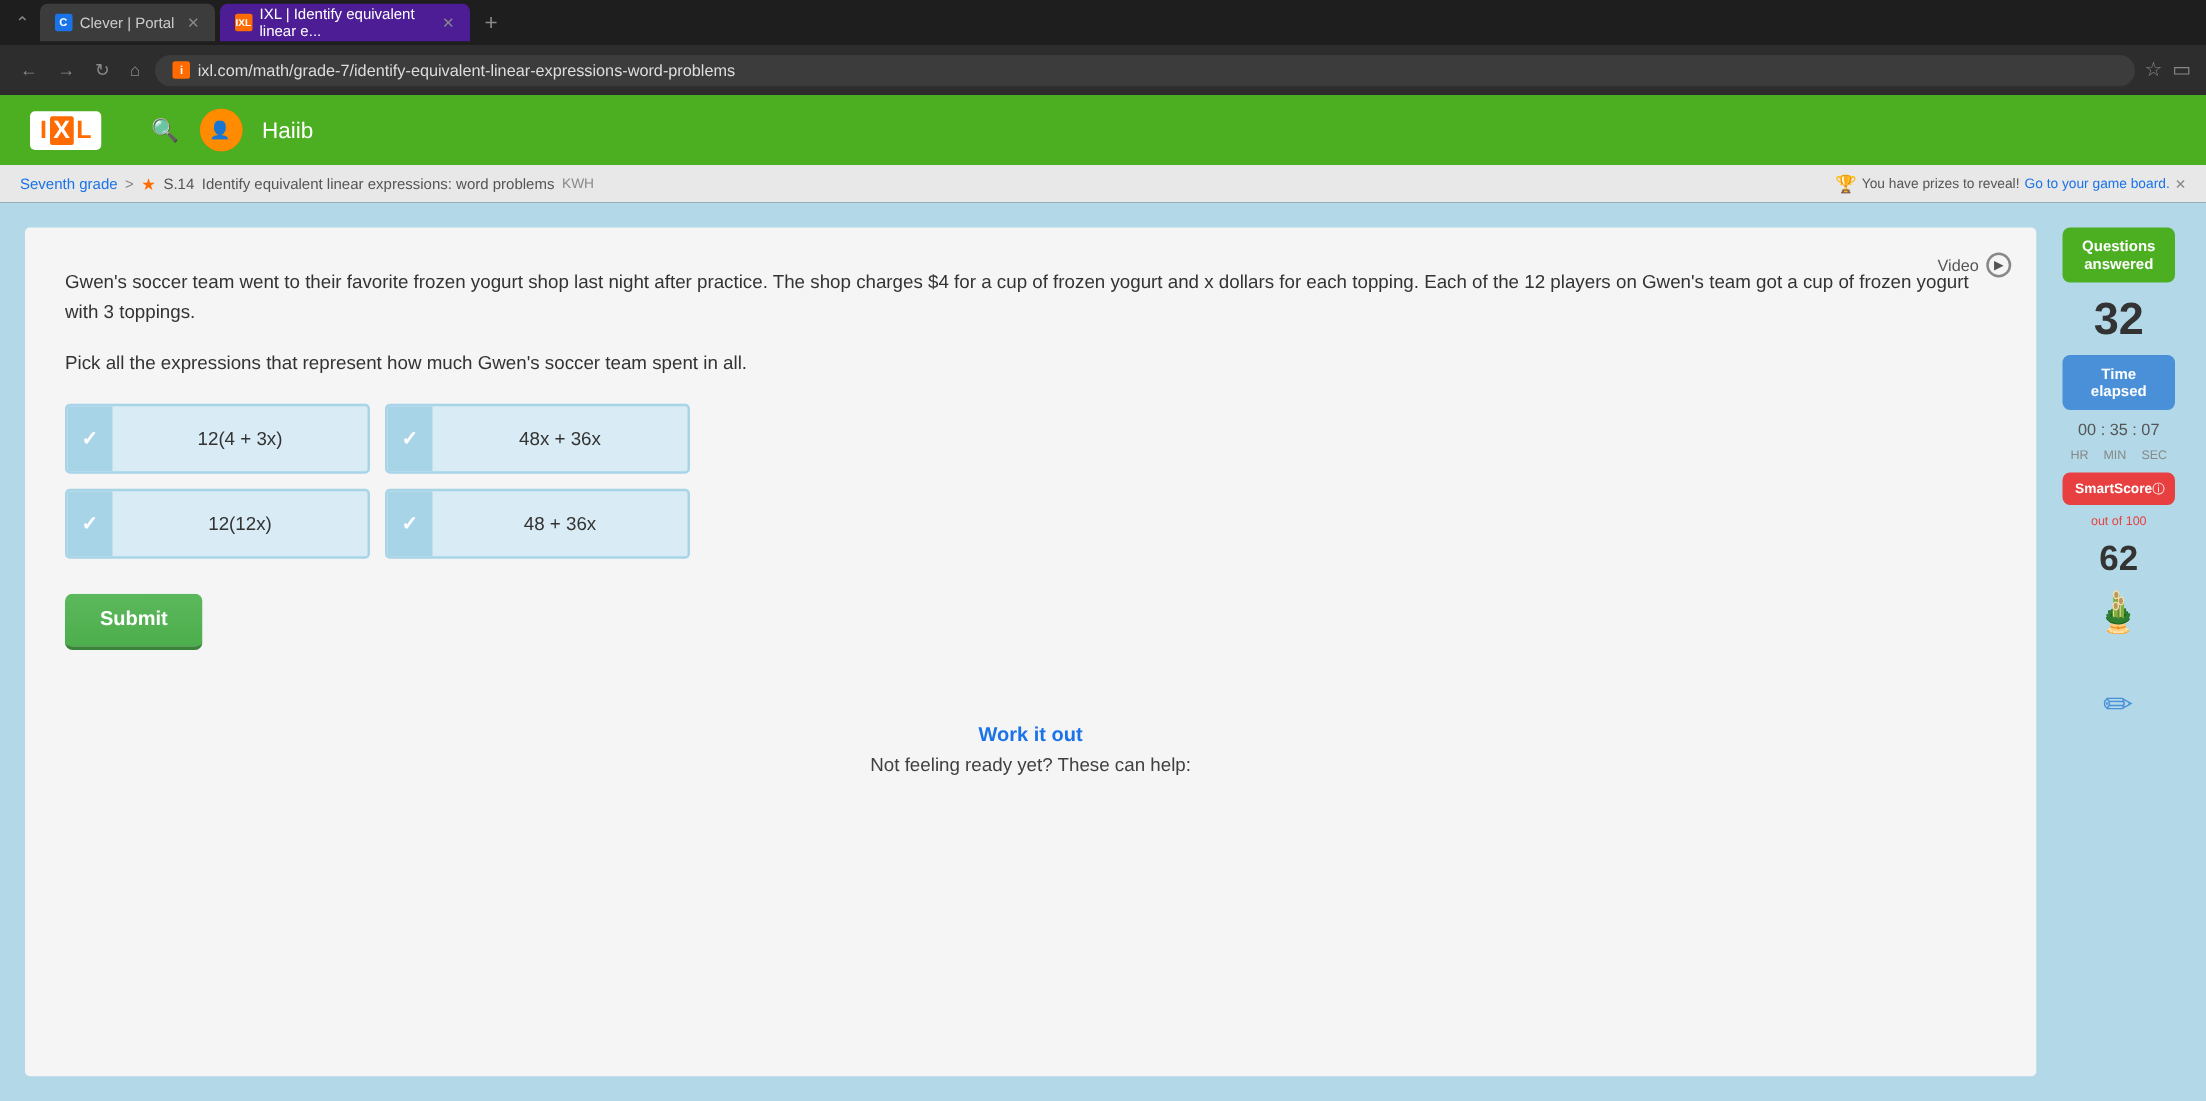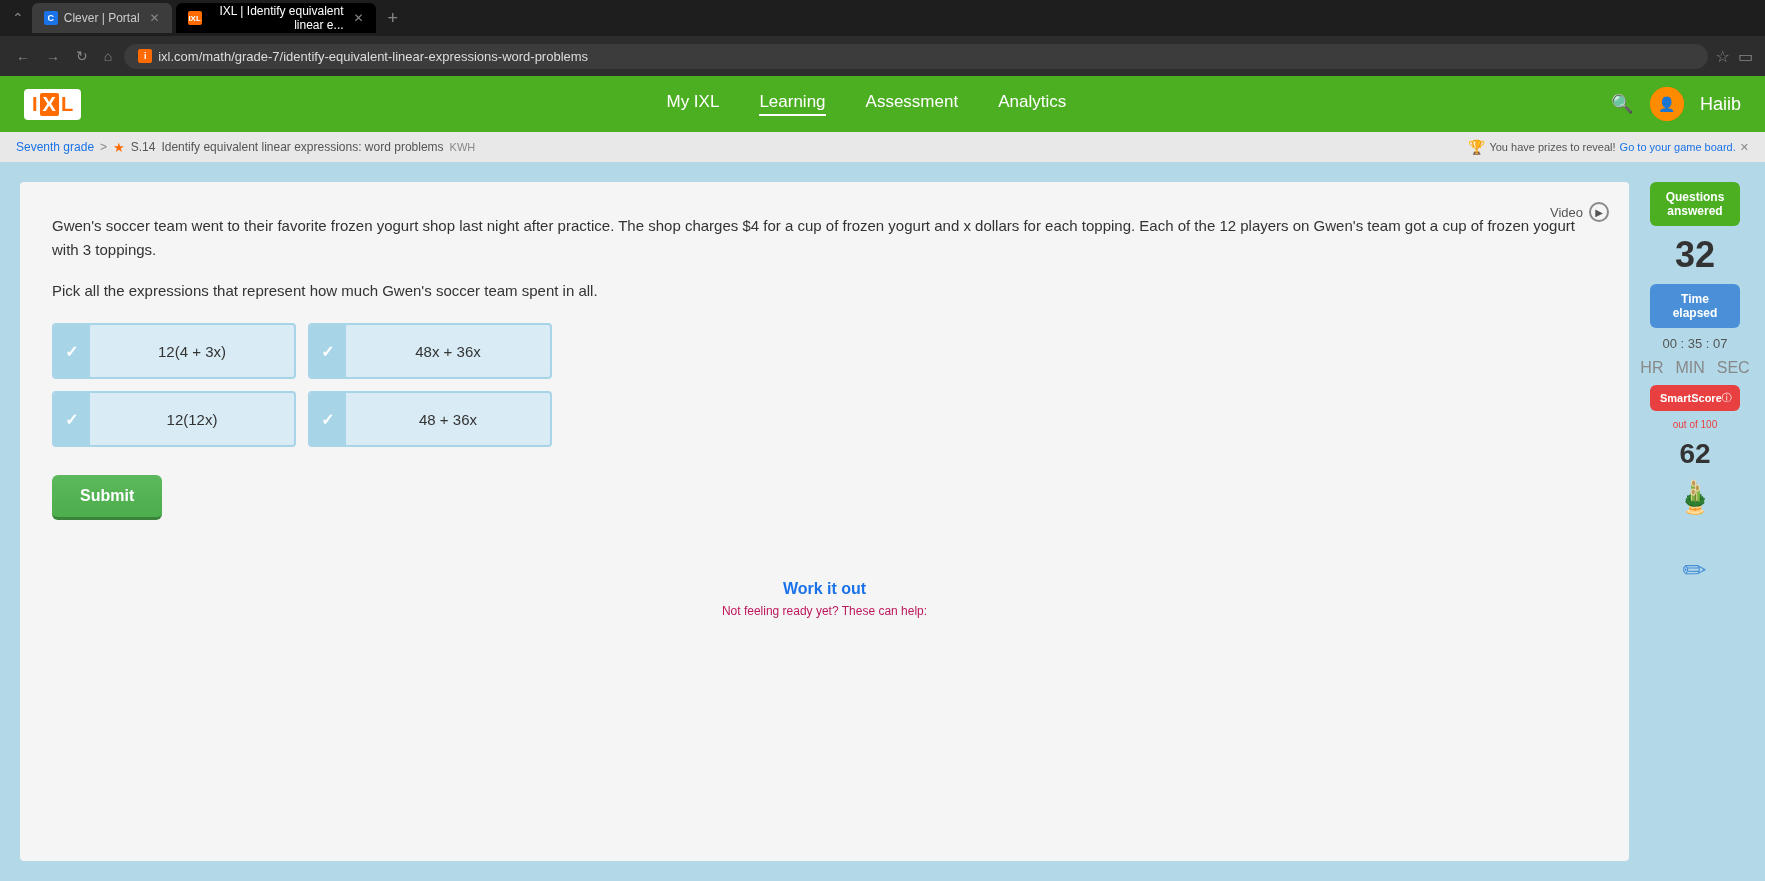--- a/index.html
+++ b/index.html
@@ -40,23 +40,22 @@
       border-radius: 6px 6px 0 0;
       padding: 0 12px;
       height: 30px;
       font-size: 12px;
       color: #ccc;
       gap: 6px;
       max-width: 200px;
     }
 
     .tab.active {
-      background: #000000;
+      background: #4c1d95;
       color: #fff;
-      text-align: right;
     }
 
     .tab .tab-favicon {
       width: 14px;
       height: 14px;
       background: #4a90d9;
       border-radius: 2px;
       display: flex;
       align-items: center;
       justify-content: center;
@@ -334,22 +333,22 @@
     }
 
     .work-it-out-title {
       color: #1a73e8;
       font-size: 16px;
       font-weight: bold;
       margin-bottom: 6px;
     }
 
     .work-it-out-text {
-      color: #be185d;
-      font-size: 12px;
+      color: #404040;
+      font-size: 15px;
     }
 
     
     .video-btn {
       position: absolute;
       top: 20px;
       right: 20px;
       display: flex;
       align-items: center;
       gap: 6px;
@@ -412,21 +411,21 @@
     .time-display {
       text-align: center;
       color: #555;
       font-size: 13px;
     }
 
     .time-units {
       display: flex;
       gap: 12px;
       justify-content: center;
-      font-size: 16px;
+      font-size: 10px;
       color: #888;
     }
 
     .smart-score-btn {
       background: #e84040;
       color: white;
       border-radius: 6px;
       padding: 6px 10px;
       text-align: center;
       font-size: 11px;
@@ -511,26 +510,20 @@
 
 <div class="ixl-app">
 
   <div class="ixl-header">
     <div class="ixl-logo">
       <span style="color:#ff6b00; font-weight:900; font-size:20px;">I</span>
         <span style="color:#4caf22; font-weight:900; font-size:20px; background:#ff6b00; color:white; padding:0 3px; border-radius:2px;">X</span>
         <span style="color:#ff6b00; font-weight:900; font-size:20px;">L</span>
     </div>
 
-    <div class="nav-links">
-      <span class="nav-link">My IXL</span>
-      <span class="nav-link active">Learning</span>
-      <span class="nav-link">Assessment</span>
-      <span class="nav-link">Analytics</span>
-    </div>
 
     <div class="header-right">
       <span class="search-icon-btn">🔍</span>
       <div class="user-avatar">
         <span style="background:#ff8c00;width:100%;height:100%;border-radius:50%;display:flex;align-items:center;justify-content:center;">👤</span>
       </div>
       <span class="username-text">Haiib</span>
     </div>
   </div>
 

